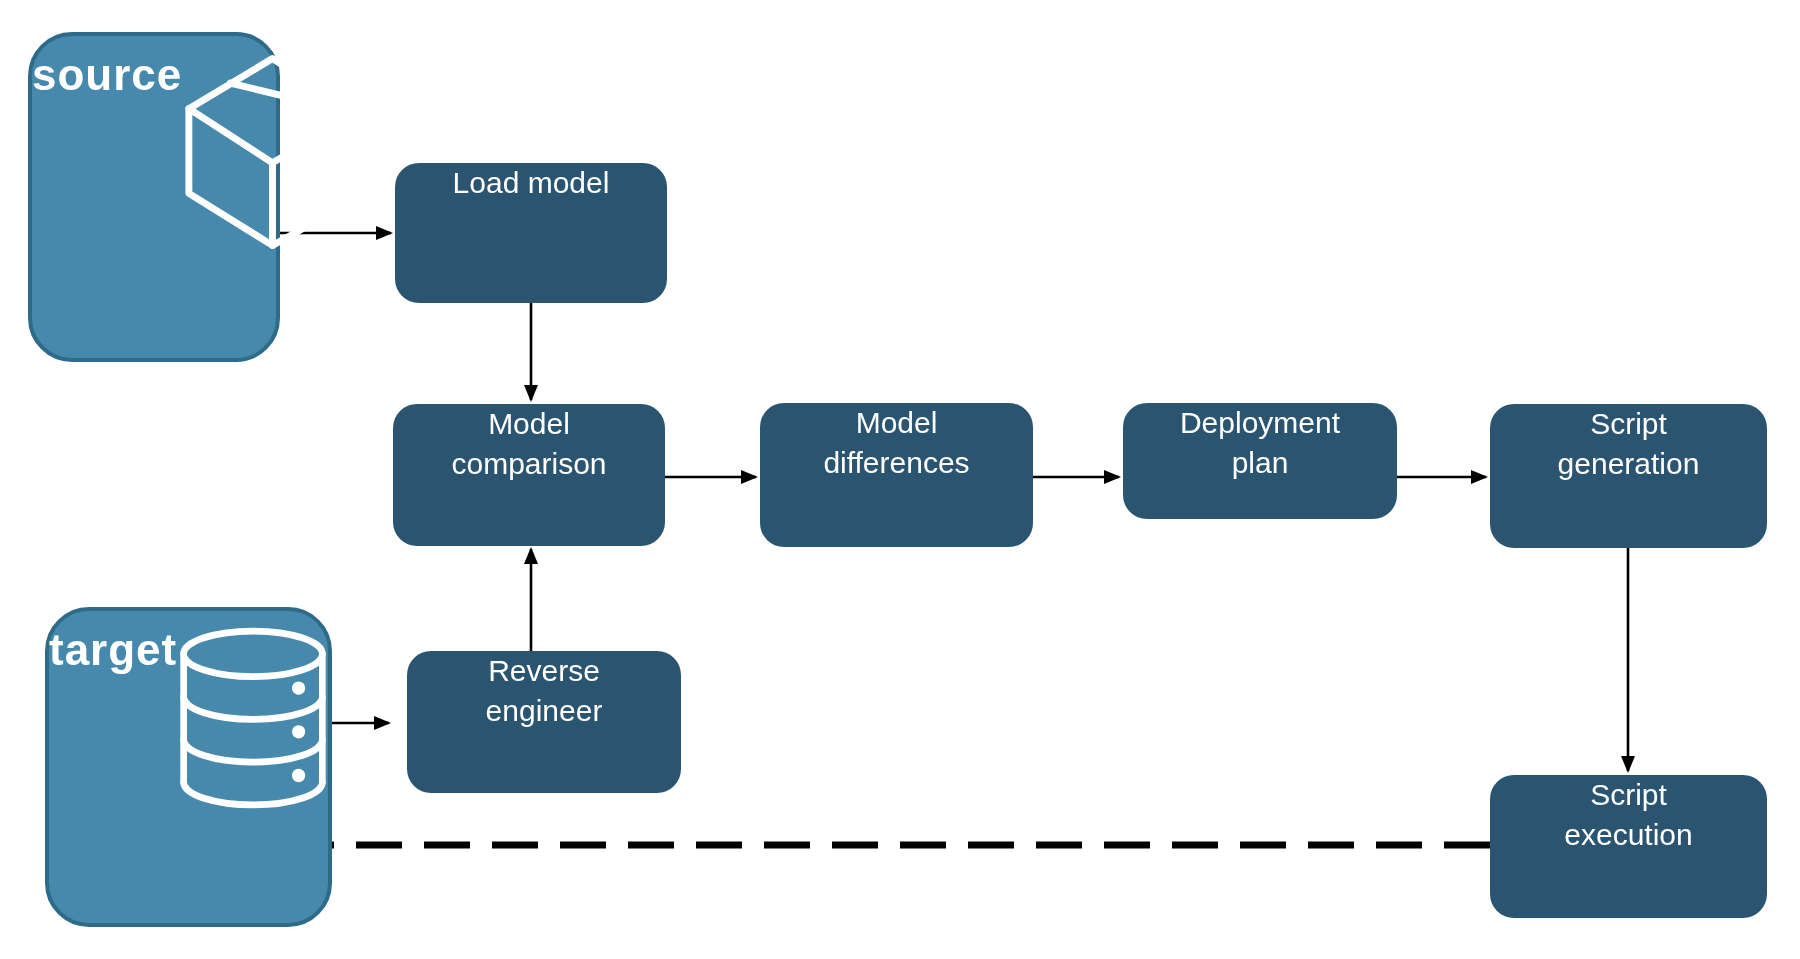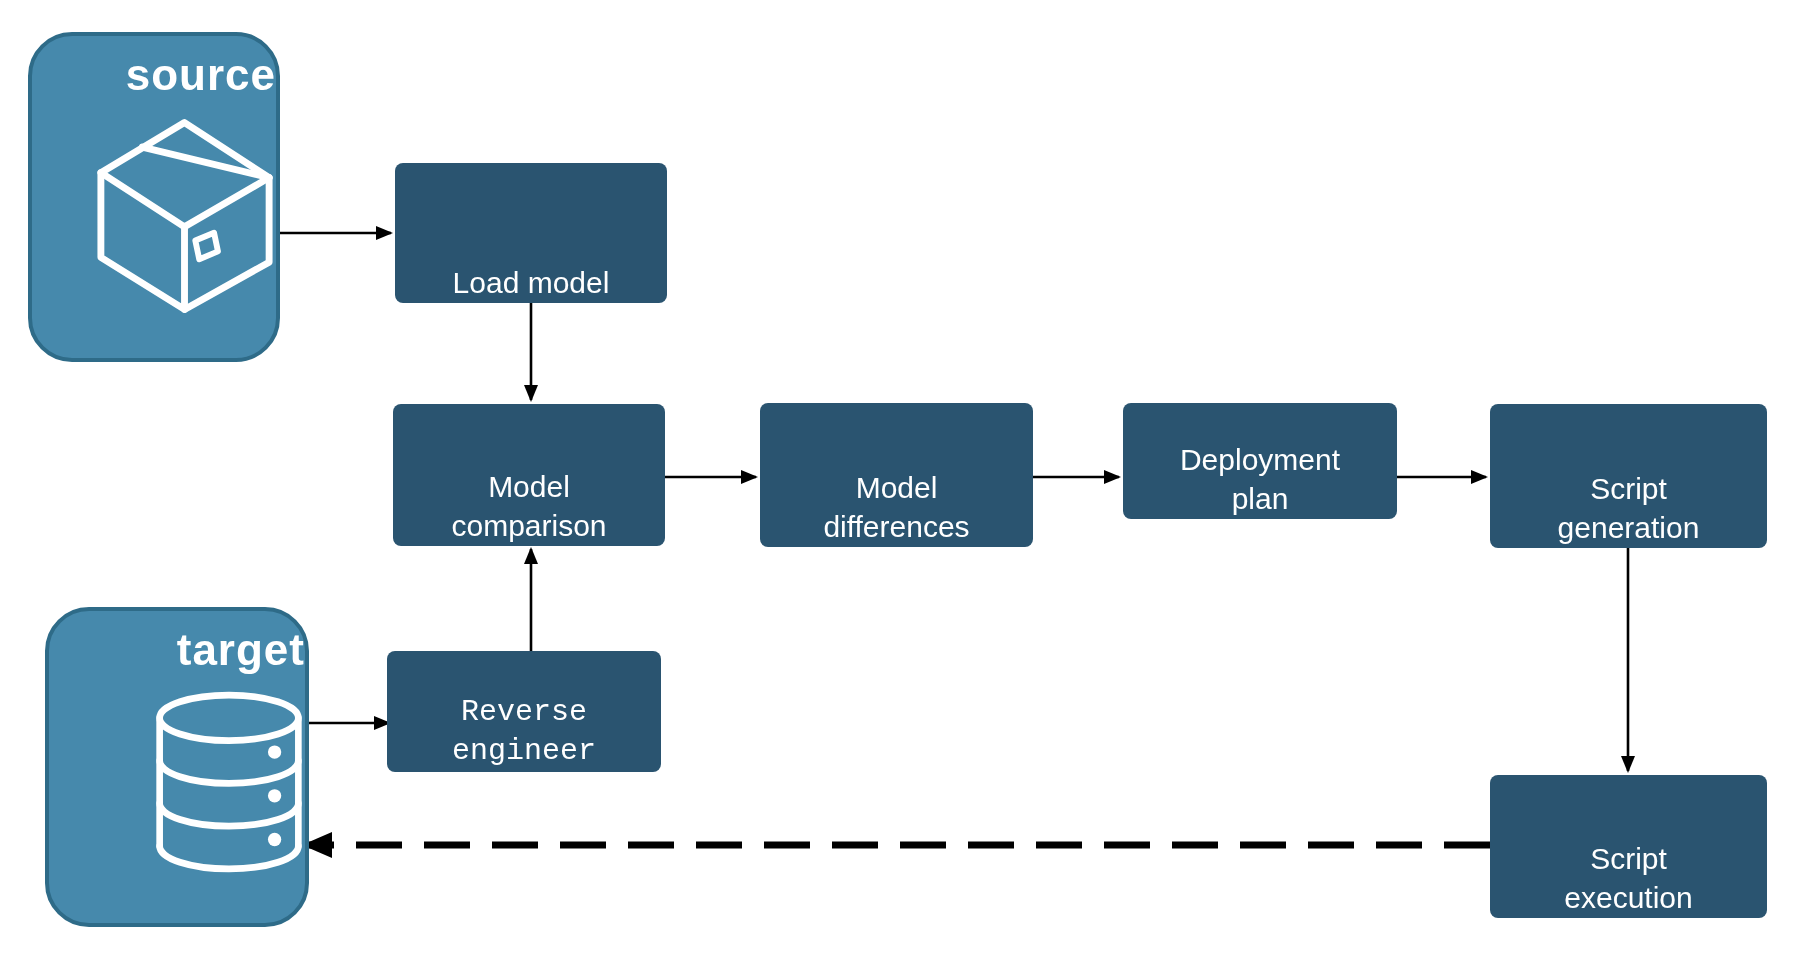--- a/index.html
+++ b/index.html
@@ -22,45 +22,45 @@
   .connectors{position:absolute;left:0;top:0;width:1800px;height:959px;z-index:0;}
   .connectors line{stroke:var(--connector);}
   .connectors .solid{stroke-width:2.6px;}
   .connectors .dashed{stroke-width:7px;stroke-dasharray:46 22;}
   marker path{fill:var(--connector);}
 
   .node{
     position:absolute;z-index:1;
     background:var(--node-fill);
     color:var(--node-text);
-    border-radius:8px;
-    display:flex;align-items:flex-end;justify-content:center;
+    border-radius:24px;
+    display:flex;align-items:flex-start;justify-content:center;
     text-align:center;
     font-size:30px;line-height:1.32;
     white-space:pre-line;
   }
   .n-load      {left:395px;  top:163px; width:272px; height:140px;}
   .n-comparison{left:393px;  top:404px; width:272px; height:142px;}
   .n-differences{left:760px; top:403px; width:273px; height:144px;}
   .n-deployment{left:1123px; top:403px; width:274px; height:116px;}
   .n-scriptgen {left:1490px; top:404px; width:277px; height:144px;}
-  .n-reverse   {left:387px;  top:651px; width:274px; height:121px;font-family:Liberation Mono, monospace;}
+  .n-reverse   {left:407px;  top:651px; width:274px; height:142px;}
   .n-scriptexec{left:1490px; top:775px; width:277px; height:143px;}
 
   .endpoint{
     position:absolute;z-index:1;
     background:var(--endpoint-fill);
     border:4px solid var(--endpoint-border);
     border-radius:44px;
     box-sizing:border-box;
     color:var(--endpoint-text);
-    display:flex;flex-direction:column;align-items:flex-end;
+    display:flex;flex-direction:row;align-items:flex-start;
   }
   .e-source{left:28px; top:32px;  width:252px; height:330px;}
-  .e-target{left:45px; top:607px; width:264px; height:320px;padding-left:23px;}
+  .e-target{left:45px; top:607px; width:287px; height:320px;}
   .endpoint-label{
     font-size:44px;font-weight:bold;letter-spacing:1px;
     margin-top:14px;
   }
   .e-source .icon-wrap{margin-top:16px;}
   .e-target .icon-wrap{margin-top:14px;}
   .icon-wrap svg{display:block;stroke:#FFFFFF;fill:none;stroke-width:7;stroke-linejoin:round;stroke-linecap:round;}
   .icon-wrap .dot{fill:#FFFFFF;stroke:none;}
 </style>
 </head>

